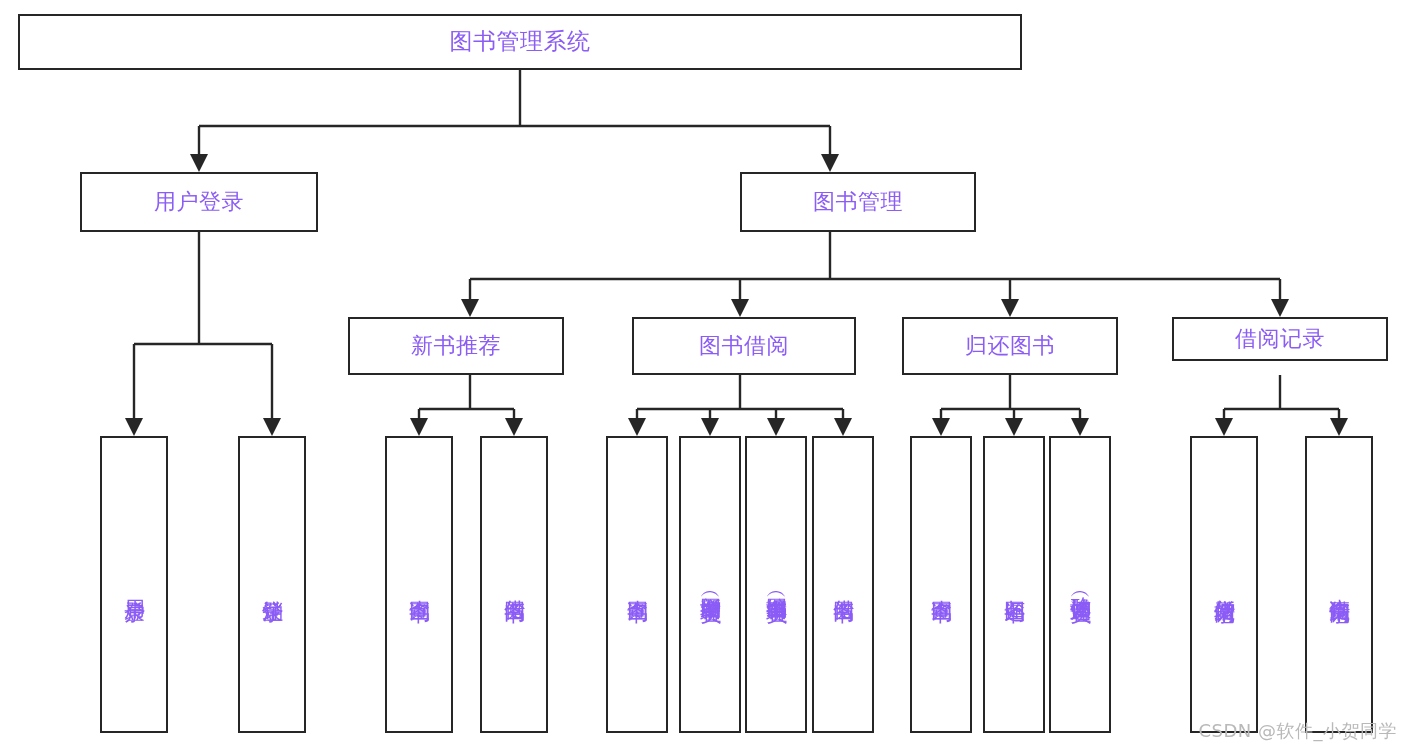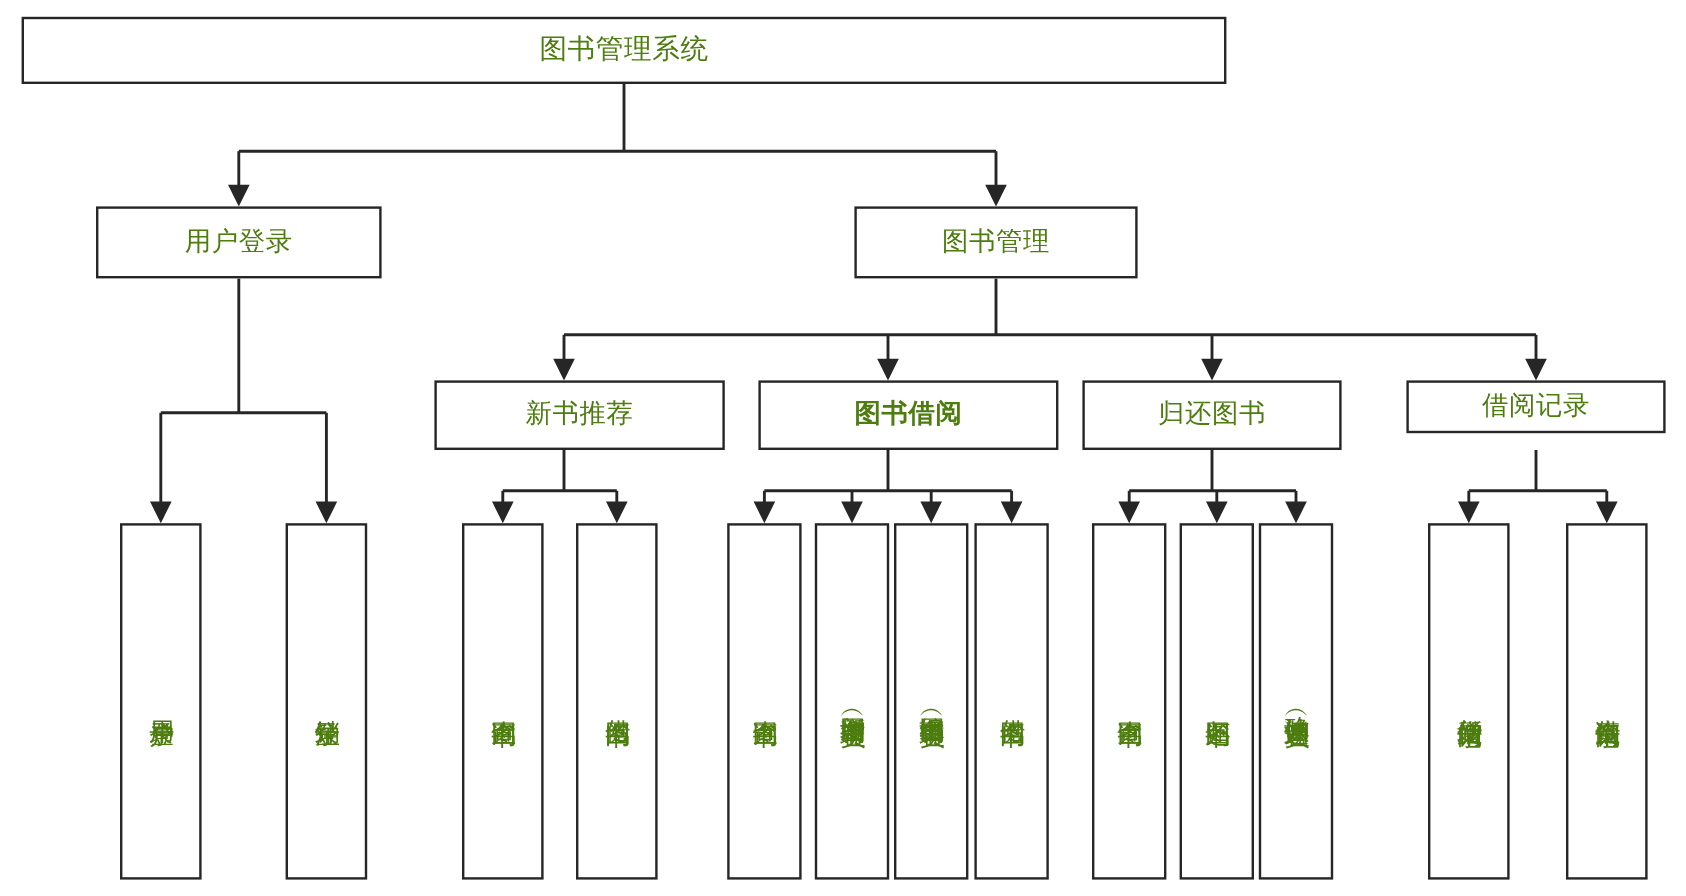--- a/index.html
+++ b/index.html
@@ -18,21 +18,21 @@
     overflow: hidden;
   }
   .node {
     position: absolute;
     box-sizing: border-box;
     border: 2px solid #262626;
     background: #ffffff;
     display: flex;
     align-items: center;
     justify-content: center;
-    color: #4d7c0f;
+    color: #8b5cf6;
   }
   .node-label {
     display: block;
     text-align: center;
     line-height: 1.18;
     letter-spacing: 0.5px;
     white-space: nowrap;
   }
   .node.horizontal .node-label {
     font-size: 22px;
@@ -139,27 +139,27 @@
       <line x1="1339" y1="409" x2="1339" y2="419" class="edge-line"></line>
       <polygon points="1330,418 1348,418 1339,436" class="arrow-head"></polygon>
     </svg>
   <div id="node-layer">
       <div class="node horizontal root" id="node-root" style="left: 18px; top: 14px; width: 1004px; height: 56px;">
         <span class="node-label">图书管理系统</span>
       </div>
       <div class="node horizontal" id="node-login" style="left: 80px; top: 172px; width: 238px; height: 60px;">
         <span class="node-label">用户登录</span>
       </div>
-      <div class="node horizontal" id="node-bookmgmt" style="left: 712px; top: 172px; width: 236px; height: 60px;">
+      <div class="node horizontal" id="node-bookmgmt" style="left: 740px; top: 172px; width: 236px; height: 60px;">
         <span class="node-label">图书管理</span>
       </div>
-      <div class="node horizontal" id="node-newbook" style="left: 362px; top: 317px; width: 242px; height: 58px;">
+      <div class="node horizontal" id="node-newbook" style="left: 348px; top: 317px; width: 216px; height: 58px;">
         <span class="node-label">新书推荐</span>
       </div>
-      <div class="node horizontal" id="node-borrow" style="left: 632px; top: 317px; width: 250px; height: 58px; font-weight: bold;">
+      <div class="node horizontal" id="node-borrow" style="left: 632px; top: 317px; width: 224px; height: 58px;">
         <span class="node-label">图书借阅</span>
       </div>
       <div class="node horizontal" id="node-current" style="left: 902px; top: 317px; width: 216px; height: 58px;">
         <span class="node-label">归还图书</span>
       </div>
       <div class="node horizontal" id="node-records" style="left: 1172px; top: 317px; width: 216px; height: 44px;">
         <span class="node-label">借阅记录</span>
       </div>
       <div class="node vertical" id="node-leaf-login-1" style="left: 100px; top: 436px; width: 68px; height: 297px;">
         <span class="node-label">用户登录</span>
@@ -194,13 +194,14 @@
       <div class="node vertical" id="node-leaf-cur-3" style="left: 1049px; top: 436px; width: 62px; height: 297px;">
         <span class="node-label">确认归还（管理员）</span>
       </div>
       <div class="node vertical" id="node-leaf-rec-1" style="left: 1190px; top: 436px; width: 68px; height: 297px;">
         <span class="node-label">新增借阅记录</span>
       </div>
       <div class="node vertical" id="node-leaf-rec-2" style="left: 1305px; top: 436px; width: 68px; height: 297px;">
         <span class="node-label">查询借阅记录</span>
       </div>
     </div>
+  <div class="watermark">CSDN @软件_小贺同学</div>
 </div>
 
 </body></html>

